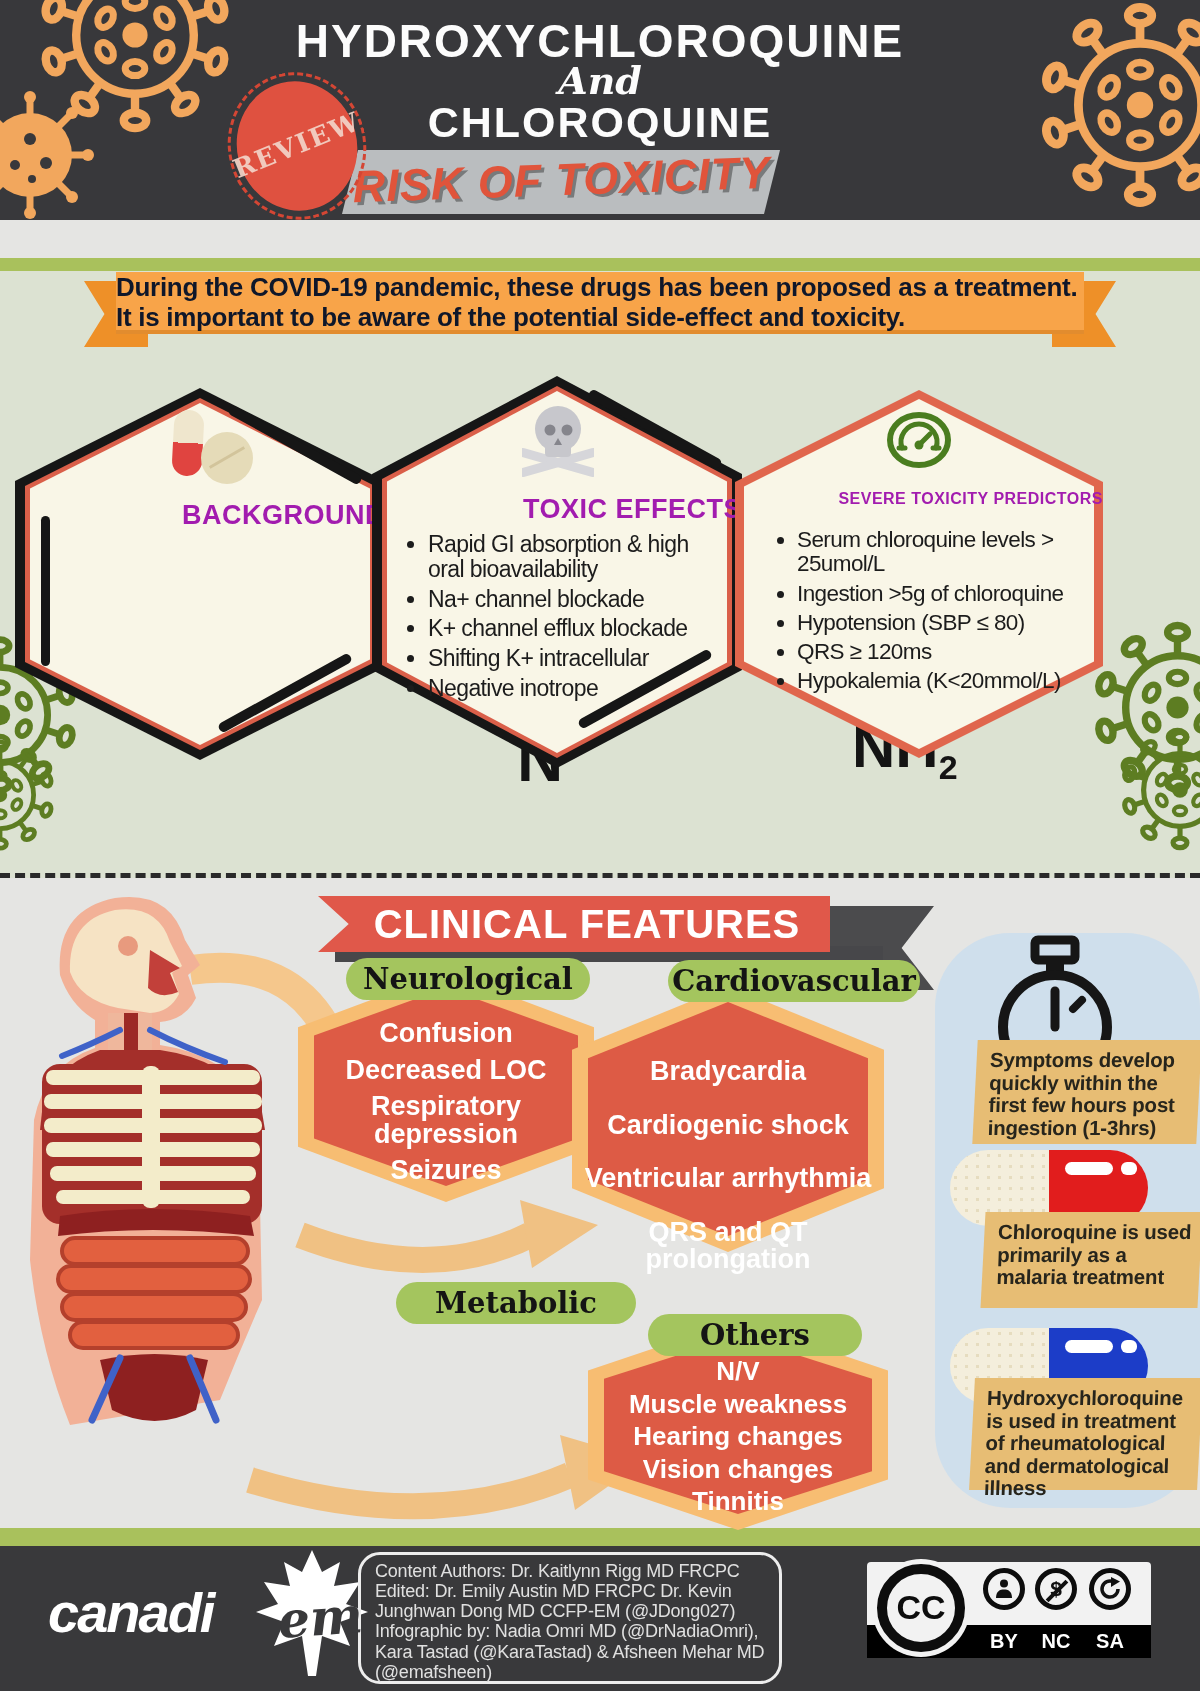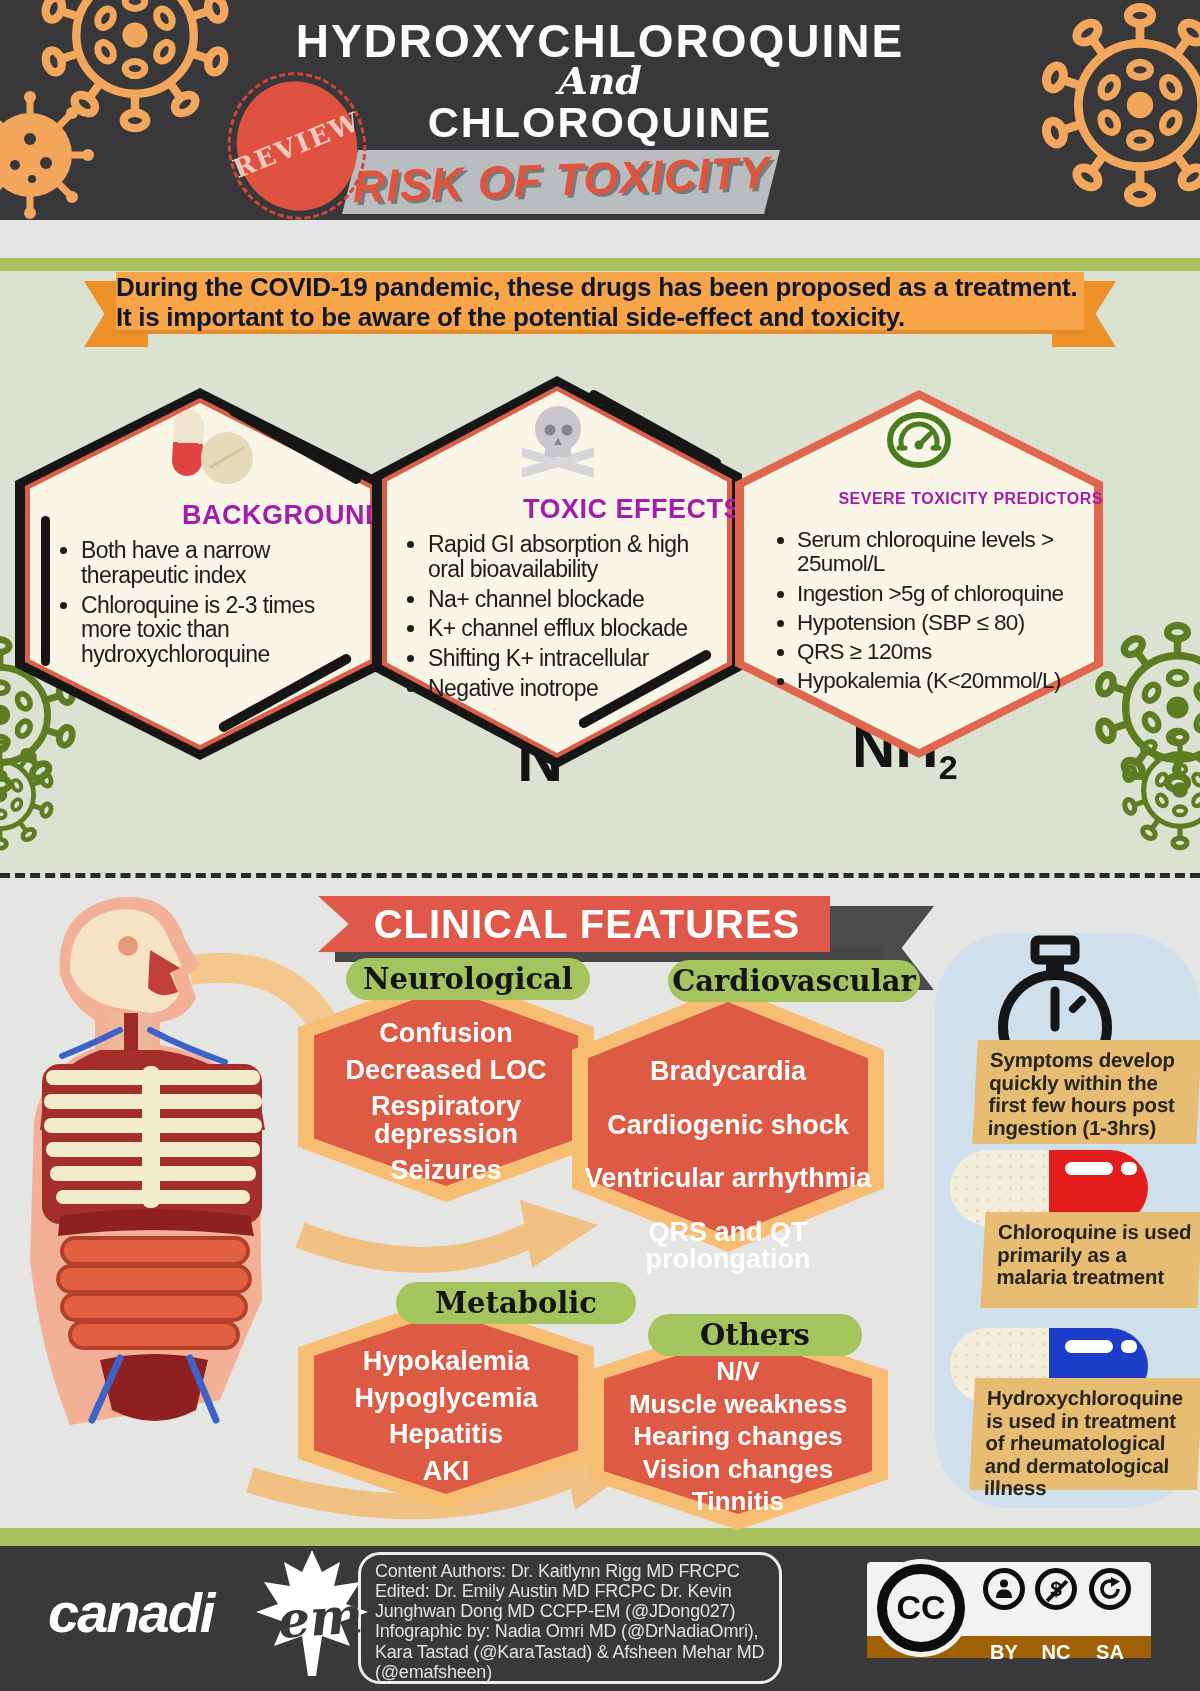--- a/index.html
+++ b/index.html
@@ -124,21 +124,21 @@
   .logo-leaf { position:absolute; left:252px; top:0px; }
   .logo-em { position:absolute; left:278px; top:42px; font-family:"DejaVu Serif", serif;
              font-style:italic; font-weight:700; font-size:50px; color:#39393b;
              transform:rotate(-4deg); z-index:2; }
   .credits-box { position:absolute; left:358px; top:6px; width:424px; height:132px;
                  border:3px solid #ededed; border-radius:22px; padding:6px 14px;
                  color:#e0e0e0; font-size:18px; line-height:1.12; letter-spacing:-0.2px; }
   .credits-box span { display:block; }
   .cc-badge { position:absolute; left:867px; top:16px; width:284px; height:96px;
               background:#f2f2f2; border-radius:4px; }
-  .cc-bar { position:absolute; left:0; bottom:0; width:100%; height:22px; background:#a16207; }
+  .cc-bar { position:absolute; left:0; bottom:0; width:100%; height:33px; background:#000000; }
   .cc-medallion { position:absolute; left:10px; top:2px; width:88px; height:88px;
                   border-radius:50%; background:#f2f2f2; border:10px solid #0d0d0d;
                   box-shadow:0 0 0 5px #f2f2f2; text-align:center; line-height:66px;
                   font-size:34px; font-weight:800; color:#0d0d0d; z-index:2; }
   .lic-icon { position:absolute; top:6px; width:42px; height:42px; border-radius:50%;
               border:5px solid #0d0d0d; background:#f2f2f2; display:flex;
               align-items:center; justify-content:center; }
   .lic-label { position:absolute; top:5px; width:50px; text-align:center; font-size:20px;
                font-weight:700; color:#fff; }
   .nc-dollar { position:relative; font-size:21px; font-weight:800; color:#111; }
@@ -291,24 +291,20 @@
     <div class="hl" style="inset:15px;background:#f9f6e7"></div>
     <div class="accent" style="left:205px;top:52px;width:150px;height:10px;transform:rotate(29deg)"></div>
     <div class="accent" style="left:195px;top:300px;width:150px;height:10px;transform:rotate(-29deg)"></div>
     <div class="accent" style="left:26px;top:128px;width:9px;height:150px"></div>
     <div class="hex-content">
       <div>
         <div class="pill-icon-capsule" style="left:158px;top:22px"></div>
         <div class="pill-icon-tablet" style="left:186px;top:44px"></div>
       </div>
       <div class="hex-title" style="top:112px;font-size:27px">BACKGROUND</div>
-      <ul class="hex-list" style="left:66px;right:18px;top:150px;font-size:23px">
-        <li>Both have a narrow therapeutic index</li>
-        <li>Chloroquine is 2-3 times more toxic than hydroxychloroquine</li>
-      </ul>
     </div>
   </div>
 
   <div class="chem-hex" style="left:372px;top:376px;width:370px;height:392px;z-index:3">
     <div class="hl" style="inset:0;background:#161616"></div>
     <div class="hl" style="inset:10px;background:#da5f49"></div>
     <div class="hl" style="inset:15px;background:#f9f6e7"></div>
     <div class="accent" style="left:208px;top:48px;width:150px;height:10px;transform:rotate(29deg)"></div>
     <div class="accent" style="left:198px;top:308px;width:150px;height:10px;transform:rotate(-29deg)"></div>
     <div class="hex-content">
@@ -445,30 +441,20 @@
     <div class="sym-outer"></div>
     <div class="sym-inner"></div>
     <div class="sym-items" style="top:72px;gap:26px">
       <span>Bradycardia</span>
       <span>Cardiogenic shock</span>
       <span>Ventricular arrhythmia</span>
       <span>QRS and QT prolongation</span>
     </div>
   </div>
 
-  <div class="sym-hex" style="left:298px;top:1296px;width:296px;height:214px">
-    <div class="sym-outer"></div>
-    <div class="sym-inner"></div>
-    <div class="sym-items" style="top:52px;gap:9px">
-      <span>Hypokalemia</span>
-      <span>Hypoglycemia</span>
-      <span>Hepatitis</span>
-      <span>AKI</span>
-    </div>
-  </div>
 
   <div class="sym-hex" style="left:588px;top:1320px;width:300px;height:210px">
     <div class="sym-outer"></div>
     <div class="sym-inner"></div>
     <div class="sym-items" style="top:38px;gap:6px">
       <span style="font-size:26px">N/V</span>
       <span style="font-size:26px">Muscle weakness</span>
       <span style="font-size:26px">Hearing changes</span>
       <span style="font-size:26px">Vision changes</span>
       <span style="font-size:26px">Tinnitis</span>

